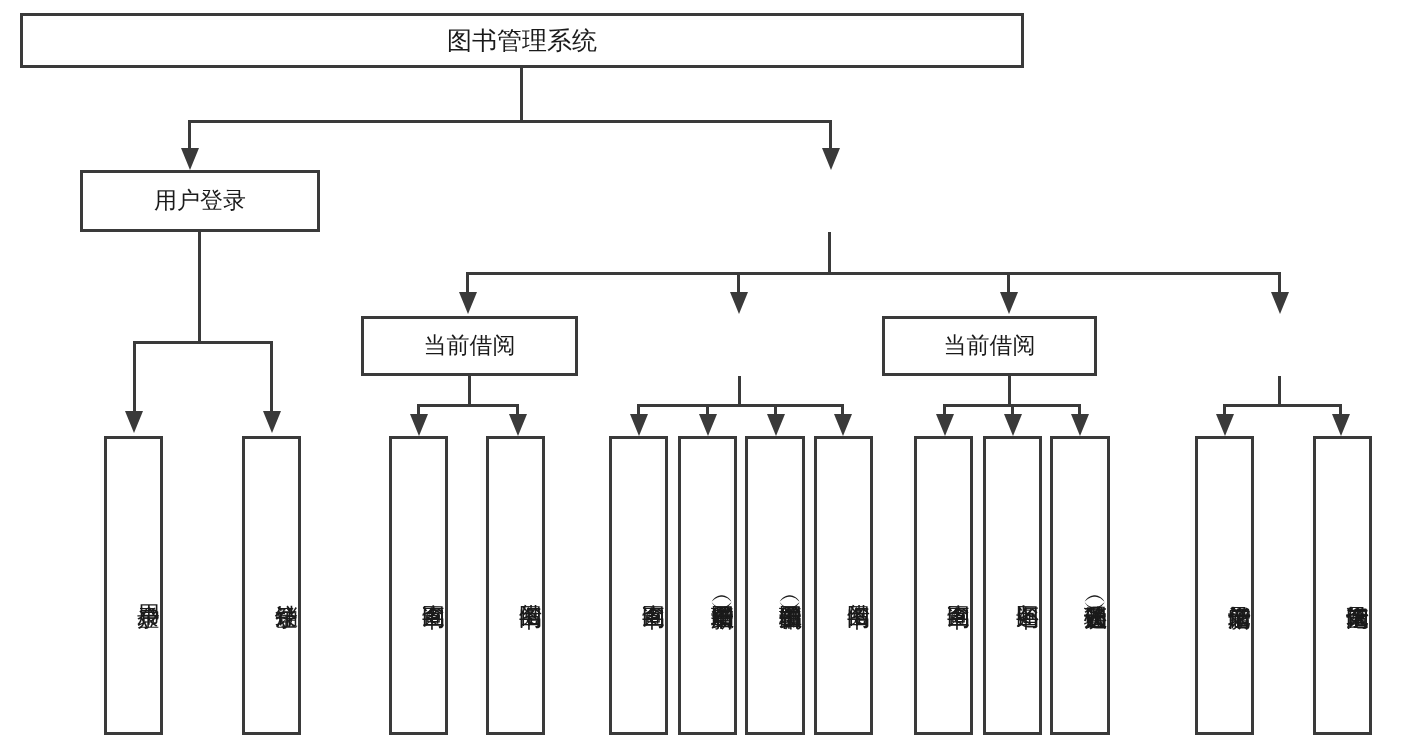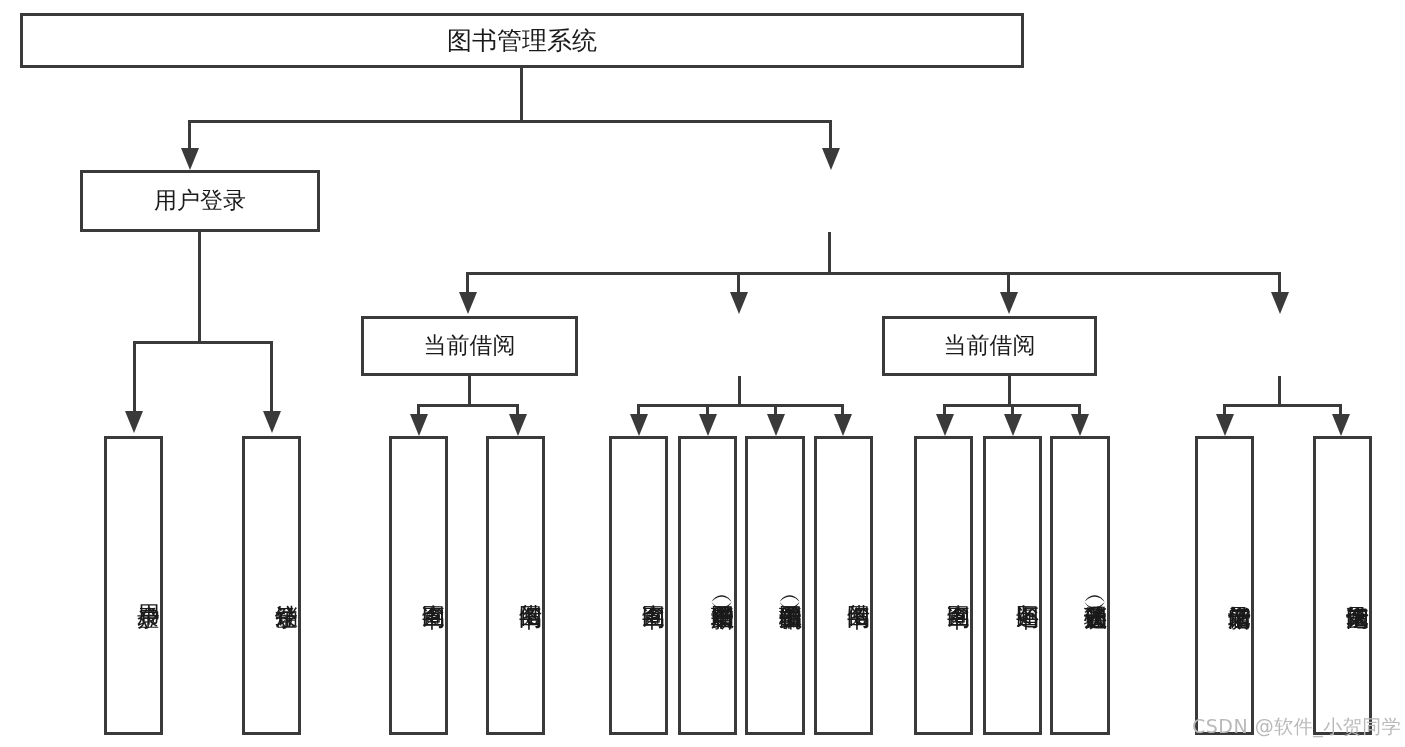--- a/index.html
+++ b/index.html
@@ -192,15 +192,14 @@
   <div class="seg v" style="left:1339px;top:404px;height:12px;"></div>
   <div class="arrow" style="left:1332px;top:414px;"></div>
 
   <div class="node leaf tall" style="left:1195px;top:436px;width:59px;height:299px;">
     <span class="vtext">新增借阅记录</span>
   </div>
   <div class="node leaf tall" style="left:1313px;top:436px;width:59px;height:299px;">
     <span class="vtext">查询借阅记录</span>
   </div>
 
-  <div id="watermark" style="left:1192px;top:714px;">CSDN @软件_小贺同学</div>
 
 </div>
 
 </body></html>

